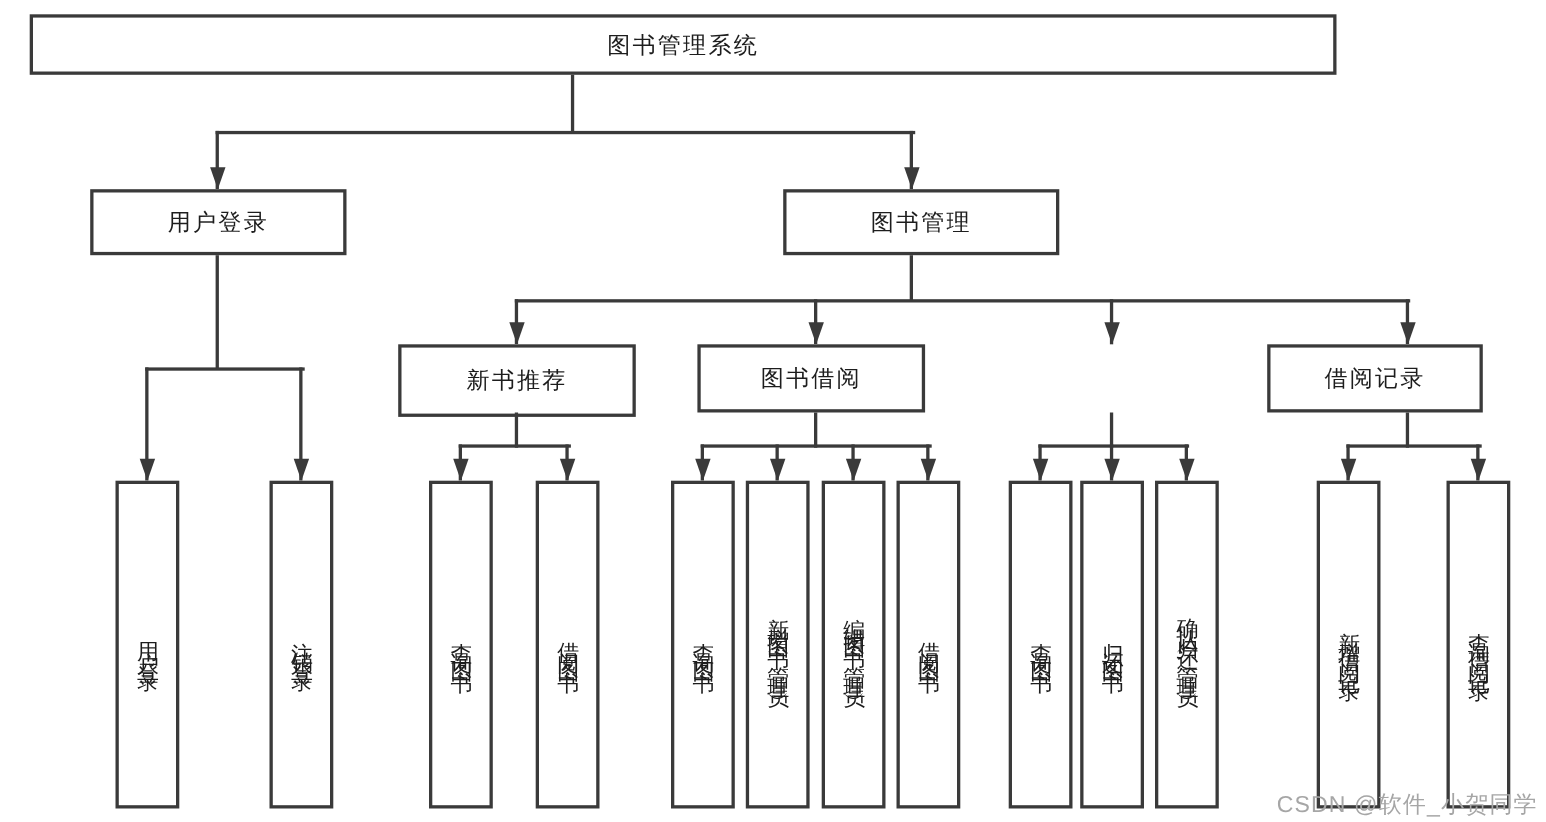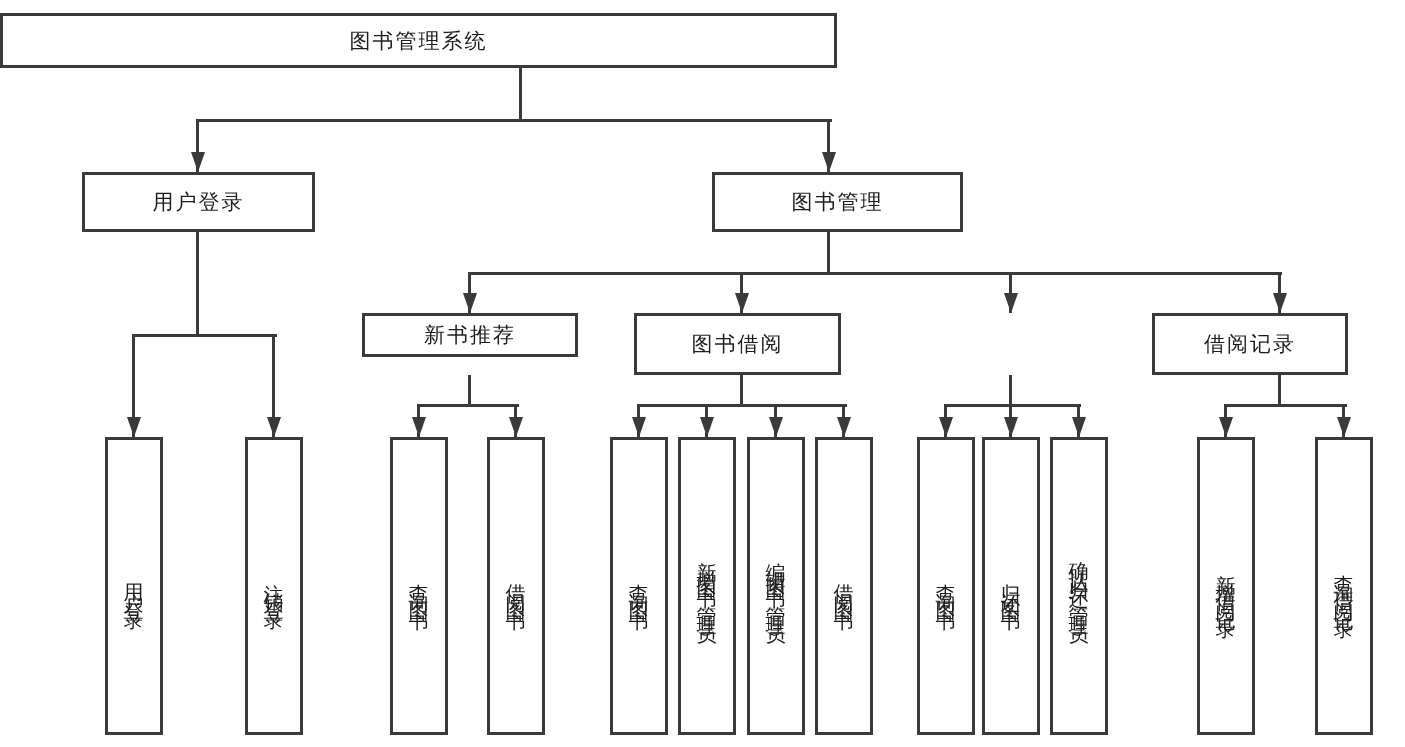--- a/index.html
+++ b/index.html
@@ -36,21 +36,21 @@
   .watermark{
     position:absolute;right:7px;bottom:2px;
     color:var(--watermark);font-size:21px;letter-spacing:1px;
   }
 </style>
 </head>
 <body>
 
 <div class="canvas">
 
-  <div class="node" style="left:0;top:13px;width:837px;height:55px">
+  <div class="node" style="left:27px;top:13px;width:1188px;height:55px">
     <span>图书管理系统</span>
   </div>
 
   <div class="vl" style="left:519px;top:68px;height:53px"></div>
   <div class="hl" style="left:196px;top:119px;width:636px"></div>
   <div class="vl" style="left:196px;top:119px;height:53px"></div>
   <div class="ar" style="left:191px;top:152px"></div>
   <div class="vl" style="left:827px;top:119px;height:53px"></div>
   <div class="ar" style="left:822px;top:152px"></div>
 
@@ -72,21 +72,21 @@
   <div class="hl" style="left:468px;top:272px;width:814px"></div>
   <div class="vl" style="left:468px;top:272px;height:41px"></div>
   <div class="ar" style="left:463px;top:293px"></div>
   <div class="vl" style="left:740px;top:272px;height:41px"></div>
   <div class="ar" style="left:735px;top:293px"></div>
   <div class="vl" style="left:1009px;top:272px;height:41px"></div>
   <div class="ar" style="left:1004px;top:293px"></div>
   <div class="vl" style="left:1278px;top:272px;height:41px"></div>
   <div class="ar" style="left:1273px;top:293px"></div>
 
-  <div class="node" style="left:362px;top:313px;width:216px;height:44px">
+  <div class="node" style="left:362px;top:313px;width:216px;height:66px">
     <span>新书推荐</span>
   </div>
   <div class="node" style="left:634px;top:313px;width:207px;height:62px">
     <span>图书借阅</span>
   </div>
   <div class="node" style="left:1152px;top:313px;width:196px;height:62px">
     <span>借阅记录</span>
   </div>
 
   <div class="vl" style="left:468px;top:375px;height:32px"></div>
@@ -160,14 +160,15 @@
     <span>确认归还（管理员）</span>
   </div>
 
   <div class="vnode" style="left:1197px">
     <span>新增借阅记录</span>
   </div>
   <div class="vnode" style="left:1315px">
     <span>查询借阅记录</span>
   </div>
 
+  <div class="watermark">CSDN @软件_小贺同学</div>
 
 </div>
 
 </body></html>

